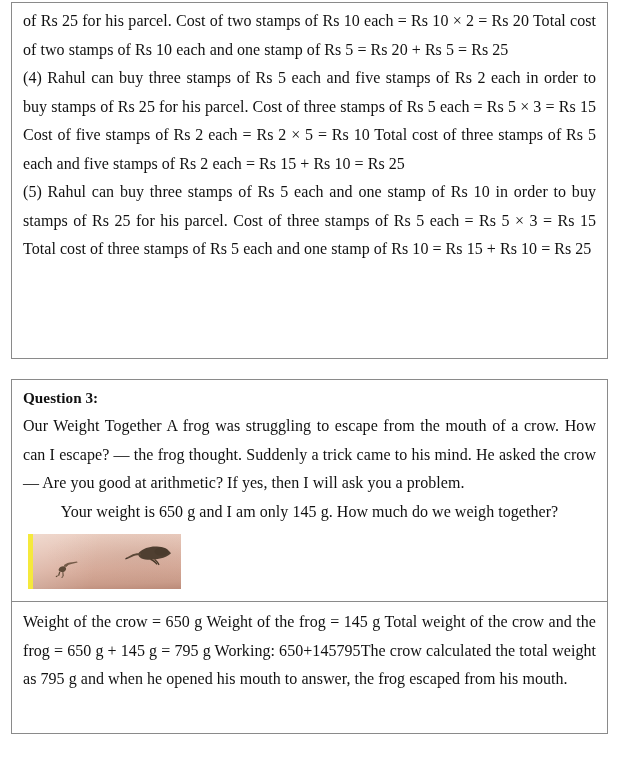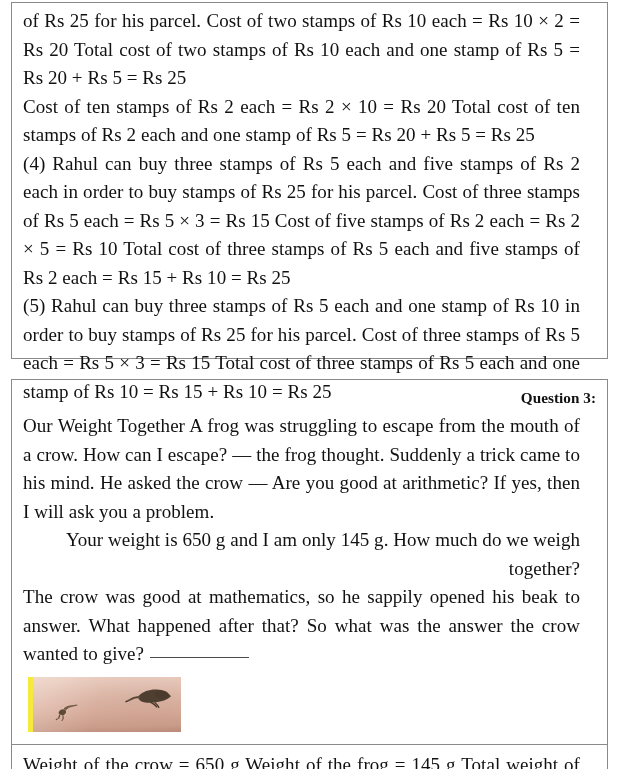--- a/index.html
+++ b/index.html
@@ -36,40 +36,40 @@
   .box-question {
     border-bottom: none;
     padding-bottom: 10px;
   }
   .box-answer {
     padding-top: 6px;
     padding-bottom: 14px;
     height: 133px;
   }
   p {
-    margin: 0 16px 0 0;
+    margin: 0 0 0 0;
     padding: 0;
-    font-size: 19px;
+    font-size: 16px;
     line-height: 28.5px;
     text-align: justify;
     text-justify: inter-word;
     letter-spacing: 0.05px;
   }
   p.nojust {
-    text-align: right;
+    text-align: center;
   }
   .bold {
     font-weight: normal;
   }
   .heading {
     font-weight: bold;
     font-size: 15.2px;
     line-height: 28px;
     margin: 0;
-    text-align: right;
+    text-align: left;
   }
   .blank-line {
     display: inline-block;
     width: 99px;
     border-bottom: 1.6px solid #4a4a4a;
     vertical-align: 2px;
     margin-left: 6px;
     height: 1px;
   }
   
@@ -117,32 +117,30 @@
     background: radial-gradient(ellipse at 72% 38%, rgba(90,60,45,0.08) 0%, rgba(0,0,0,0) 60%);
   }
 </style>
 </head>
 <body>
 
 <div class="page">
 
   <div class="box box-solution">
     <p>of Rs 25 for his parcel. Cost of two stamps of Rs 10 each = Rs 10 × 2 = Rs 20 Total cost of two stamps of Rs 10 each and one stamp of Rs 5 = Rs 20 + Rs 5 = Rs 25</p>
-    <p>Cost of ten stamps of Rs 2 each = Rs 2 × 10 = Rs 20 Total cost of ten stamps of Rs 2 each and one stamp of Rs 5 = Rs 20 + Rs 5 = Rs 25</p>
     <p>(4) Rahul can buy three stamps of Rs 5 each and five stamps of Rs 2 each in order to buy stamps of Rs 25 for his parcel. Cost of three stamps of Rs 5 each = Rs 5 × 3 = Rs 15 Cost of five stamps of Rs 2 each = Rs 2 × 5 = Rs 10 Total cost of three stamps of Rs 5 each and five stamps of Rs 2 each = Rs 15 + Rs 10 = Rs 25</p>
     <p>(5) Rahul can buy three stamps of Rs 5 each and one stamp of Rs 10 in order to buy stamps of Rs 25 for his parcel. Cost of three stamps of Rs 5 each = Rs 5 × 3 = Rs 15 Total cost of three stamps of Rs 5 each and one stamp of Rs 10 = Rs 15 + Rs 10 = Rs 25</p>
   </div>
 
   <div class="gap"></div>
 
   <div class="box box-question">
     <p class="heading">Question 3:</p>
     <p class="bold">Our Weight Together A frog was struggling to escape from the mouth of a crow. How can I escape? — the frog thought. Suddenly a trick came to his mind. He asked the crow — Are you good at arithmetic? If yes, then I will ask you a problem.</p>
     <p class="nojust">Your weight is 650 g and I am only 145 g. How much do we weigh together?</p>
-    <p><span>The crow was good at mathematics, so he sappily opened his beak to answer. What happened after that? So what was the answer the crow wanted to give?</span><span class="blank-line"></span></p>
 
     <div class="figure">
       <div class="fig-inner"></div>
       <div class="fig-shadow"></div>
       <div class="fig-strip"></div>
       <svg class="fig-frog" viewBox="0 0 24 21">
         <path d="M9 8 C11 6.2 14 5.6 17 5.2 L22 4.6 L22.6 5.6 L17.4 6.8 C15 7.4 12.6 8.2 10.8 9.4 L9.4 10.4 Z" fill="#6b5440" opacity="0.92"></path>
         <path d="M3.6 12.4 C4.6 10.2 6.8 9 9 9.4 C10.6 9.7 11.4 11 11 12.4 C10.5 14.2 8.6 15.2 6.6 15 C5 14.8 3.4 14 3.6 12.4 Z" fill="#5d4a38"></path>
         <path d="M4.2 14.6 L3 18.6 L4.1 18.9 L5.3 15.3 Z" fill="#5d4a38"></path>
         <path d="M7.4 15 L7.6 19.4 L8.7 19.3 L8.4 15.1 Z" fill="#5d4a38"></path>

